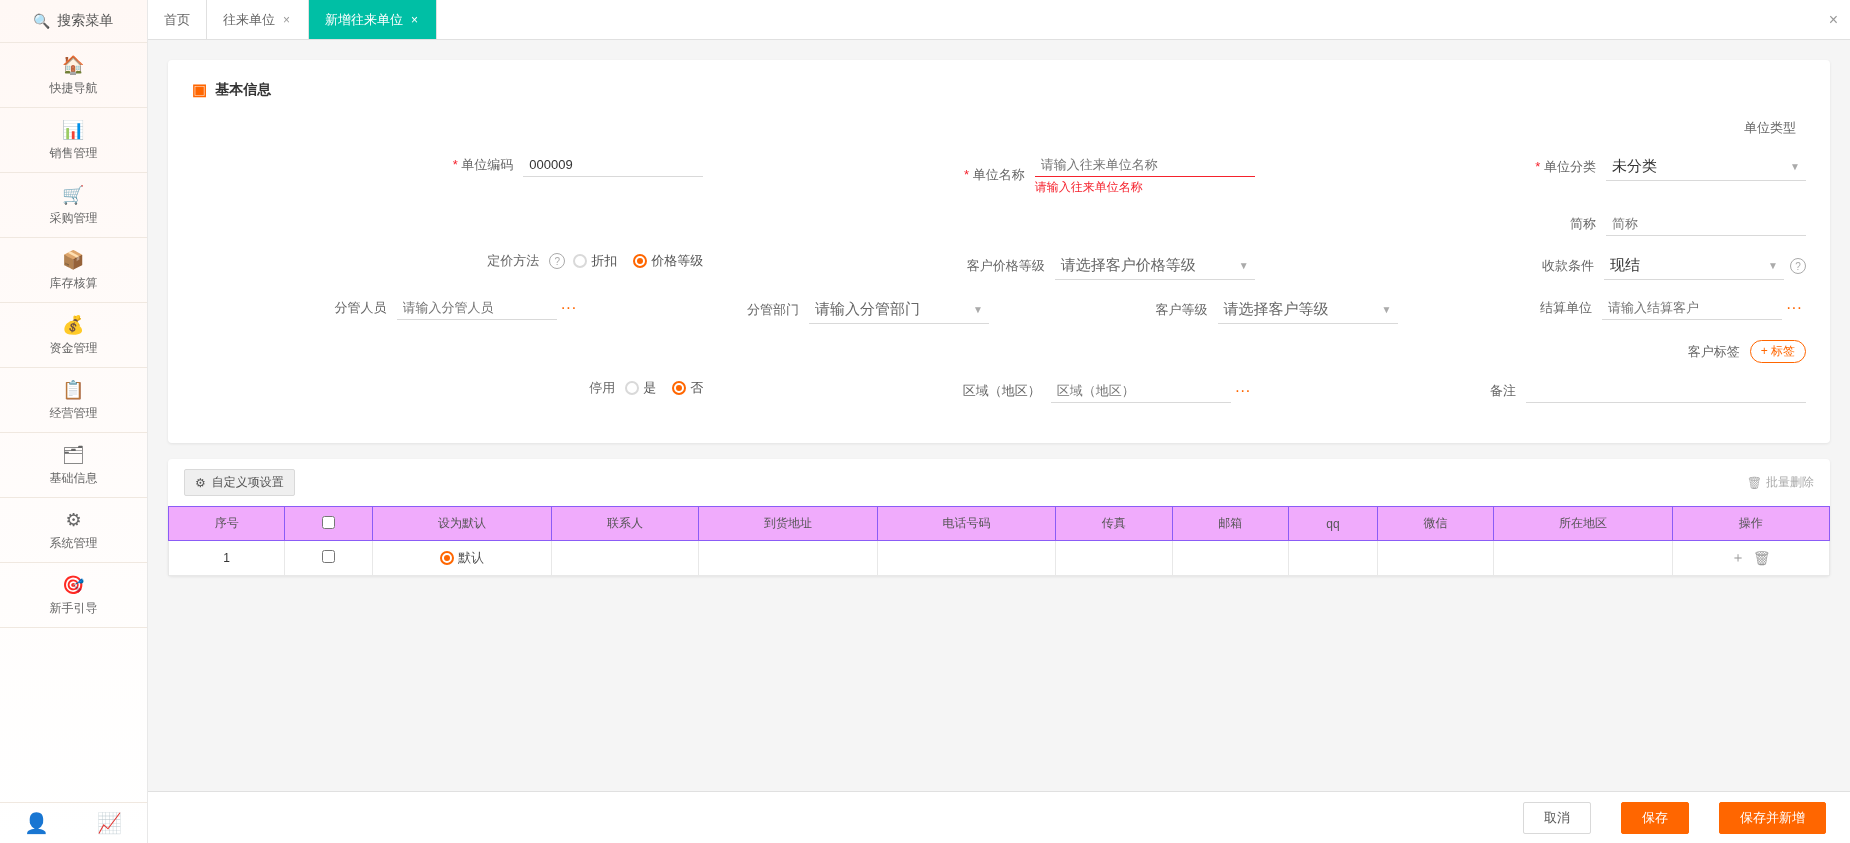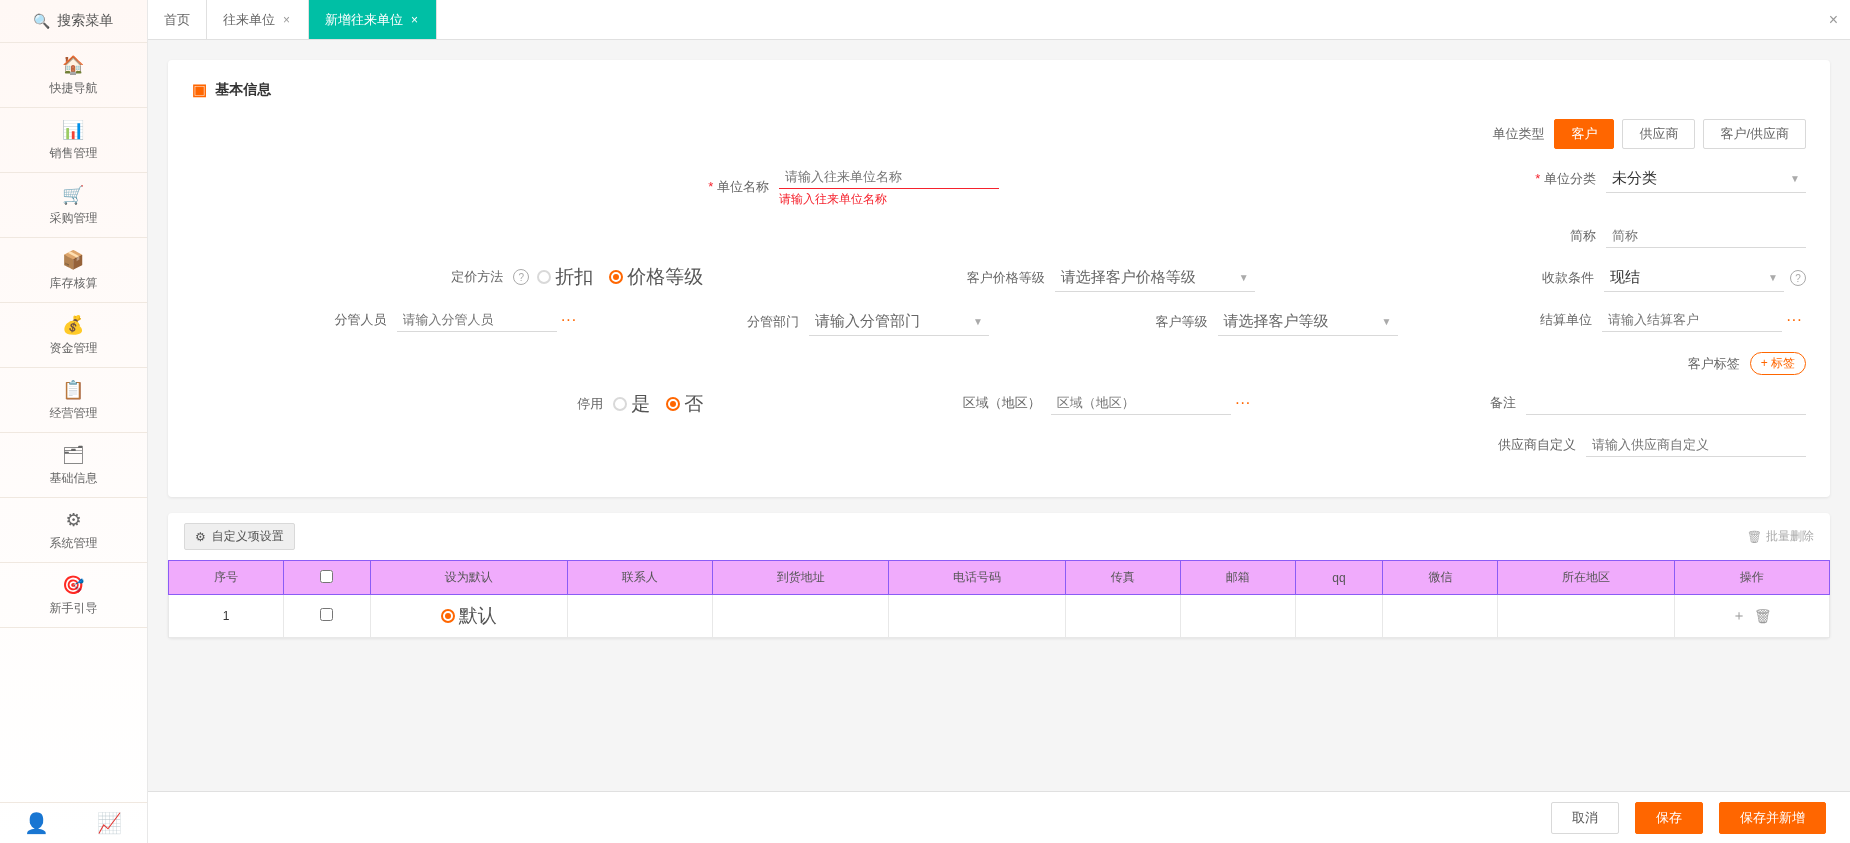--- a/index.html
+++ b/index.html
@@ -217,21 +217,21 @@
     .radio-group {
       display: flex;
       align-items: center;
       gap: 16px;
     }
     .radio-item {
       display: flex;
       align-items: center;
       gap: 4px;
       cursor: pointer;
-      font-size: 19px;
+      font-size: 13px;
       color: #555;
     }
     .radio-circle {
       width: 14px;
       height: 14px;
       border: 2px solid #d9d9d9;
       border-radius: 50%;
       display: flex;
       align-items: center;
       justify-content: center;
@@ -348,21 +348,21 @@
 
     
     .footer {
       height: 52px;
       background: white;
       border-top: 1px solid #e0e0e0;
       display: flex;
       align-items: center;
       justify-content: flex-end;
       padding: 0 24px;
-      gap: 16px;
+      gap: 30px;
     }
     .btn {
       padding: 6px 20px;
       border-radius: 2px;
       cursor: pointer;
       font-size: 13px;
       border: 1px solid #d9d9d9;
       background: white;
       color: #555;
     }
@@ -448,29 +448,28 @@
 
     <div class="section-card">
       <div class="section-title">
         <span class="section-title-icon">▣</span>
         <span>基本信息</span>
       </div>
 
       <div class="form-row">
         <div class="form-group">
           <span class="form-label">单位类型</span>
-          <div class="unit-type-group">
-            <button class="unit-btn active">客户</button>
-            <button class="unit-btn">供应商</button>
-            <button class="unit-btn">客户/供应商</button>
-          </div>
         </div>
       </div>
 
       <div class="form-row">
+        <div class="form-group">
+          <span class="form-label required">单位编码</span>
+          <input class="form-input" type="text" value="000009" style="">
+        </div>
         <div style="width:40px"></div>
         <div class="form-group">
           <span class="form-label required">单位名称</span>
           <div class="form-input-wrapper">
             <input class="form-input error" type="text" placeholder="请输入往来单位名称" style="width: 220px; border-bottom-color: rgb(245, 34, 45);">
             <span class="error-msg">请输入往来单位名称</span>
           </div>
         </div>
         <div style="width:40px"></div>
         <div class="form-group">
@@ -582,26 +581,20 @@
           <input class="form-input" type="text" placeholder="区域（地区）" style="width: 180px;">
           <span class="ellipsis-btn">···</span>
         </div>
         <div style="width:40px"></div>
         <div class="form-group">
           <span class="form-label">备注</span>
           <input class="form-input" type="text" style="width: 280px;">
         </div>
       </div>
 
-      <div class="form-row">
-        <div class="form-group">
-          <span class="form-label">供应商自定义</span>
-          <input class="form-input" type="text" placeholder="请输入供应商自定义" style="width: 220px;">
-        </div>
-      </div>
     </div>
 
     <div class="table-section">
       <div class="table-toolbar">
         <button class="settings-btn">
           <span>⚙</span>
           <span>自定义项设置</span>
         </button>
         <div class="batch-delete-btn">
           <span>🗑</span>

